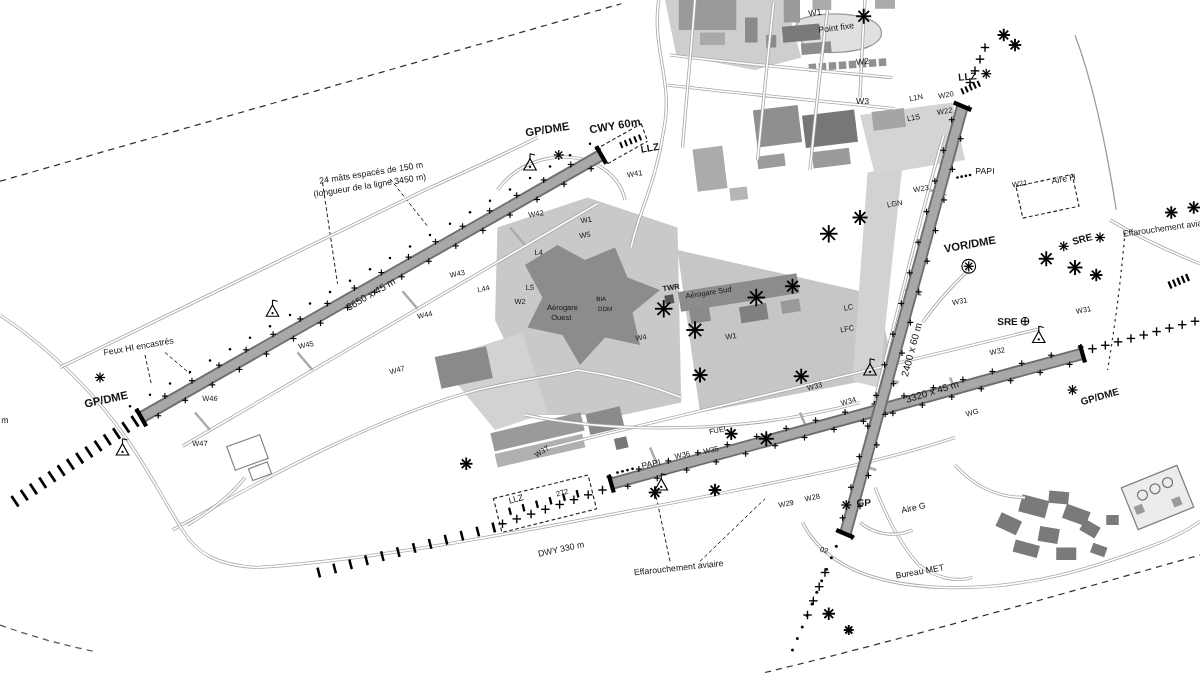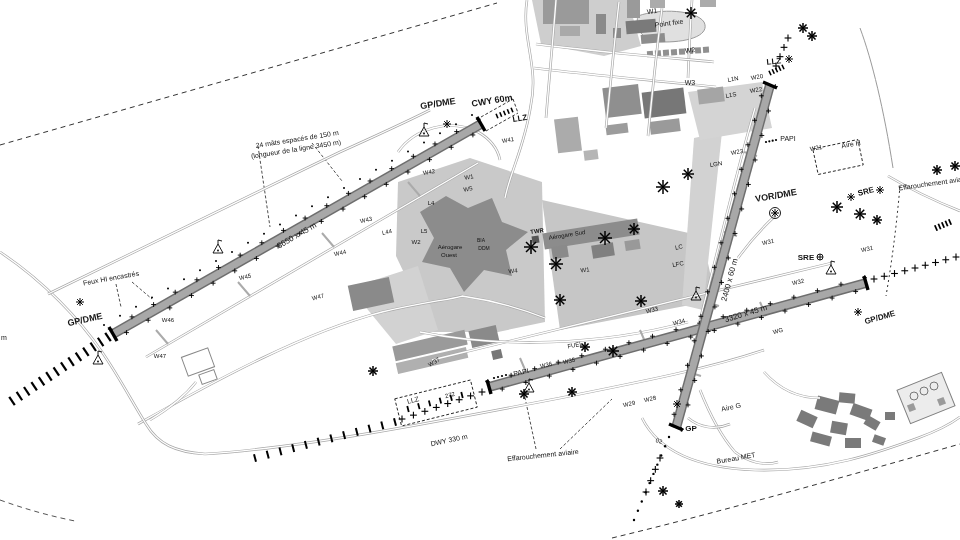--- a/index.html
+++ b/index.html
@@ -683,21 +683,21 @@
       <span class="map-label" style="left: 546px; top: 365px; font-size: 6px; transform: translate(-50%, -50%) rotate(-12deg);">W36</span>
       <span class="map-label" style="left: 434px; top: 362px; font-size: 6px; transform: translate(-50%, -50%) rotate(-32deg);">W37</span>
       <span class="map-label" style="left: 575px; top: 345px; font-size: 6px; transform: translate(-50%, -50%) rotate(-12deg);">FUEL</span>
       <span class="map-label" style="left: 521px; top: 372px; font-size: 7px; transform: translate(-50%, -50%) rotate(-13deg);">PAPI</span>
       <span class="map-label" style="left: 413px; top: 400px; font-size: 7px; transform: translate(-50%, -50%) rotate(-14deg);">LLZ</span>
       <span class="map-label" style="left: 450px; top: 395px; font-size: 6px; transform: translate(-50%, -50%) rotate(-14deg);">272</span>
       <span class="map-label" style="left: 449px; top: 440px; font-size: 7px; transform: translate(-50%, -50%) rotate(-12deg);">DWY 330 m</span>
       <span class="map-label" style="left: 543px; top: 455px; font-size: 7px; transform: translate(-50%, -50%) rotate(-6deg);">Effarouchement aviaire</span>
       <span class="map-label" style="left: 629px; top: 404px; font-size: 6px; transform: translate(-50%, -50%) rotate(-12deg);">W29</span>
       <span class="map-label" style="left: 650px; top: 399px; font-size: 6px; transform: translate(-50%, -50%) rotate(-12deg);">W28</span>
-      <span class="map-label b" style="left: 691px; top: 429px; font-size: 8px; transform: translate(-50%, -50%) rotate(0deg); text-align: right;">GP</span>
+      <span class="map-label b" style="left: 691px; top: 403px; font-size: 8px; transform: translate(-50%, -50%) rotate(0deg); text-align: right;">GP</span>
       <span class="map-label" style="left: 731px; top: 407px; font-size: 7px; transform: translate(-50%, -50%) rotate(-12deg);">Aire G</span>
       <span class="map-label" style="left: 659px; top: 441px; font-size: 6px; transform: translate(-50%, -50%) rotate(15deg);">02</span>
       <span class="map-label" style="left: 736px; top: 458px; font-size: 7px; transform: translate(-50%, -50%) rotate(-10deg);">Bureau MET</span>
       <span class="map-label b" style="left: 880px; top: 318px; font-size: 8px; transform: translate(-50%, -50%) rotate(-16deg);">GP/DME</span>
       <span class="map-label" style="left: 297px; top: 236px; font-size: 8px; transform: translate(-50%, -50%) rotate(-30deg);">3650 x 45 m</span>
       <span class="map-label" style="left: 297px; top: 139px; font-size: 7px; transform: translate(-50%, -50%) rotate(-9deg);">24 mâts espacés de 150 m</span>
       <span class="map-label" style="left: 296px; top: 149px; font-size: 7px; transform: translate(-50%, -50%) rotate(-9deg);">(longueur de la ligne 3450 m)</span>
       <span class="map-label b" style="left: 438px; top: 104px; font-size: 9px; transform: translate(-50%, -50%) rotate(-9deg);">GP/DME</span>
       <span class="map-label b" style="left: 492px; top: 101px; font-size: 9px; transform: translate(-50%, -50%) rotate(-9deg);">CWY 60m</span>
       <span class="map-label b" style="left: 520px; top: 119px; font-size: 8px; transform: translate(-50%, -50%) rotate(-9deg);">LLZ</span>

